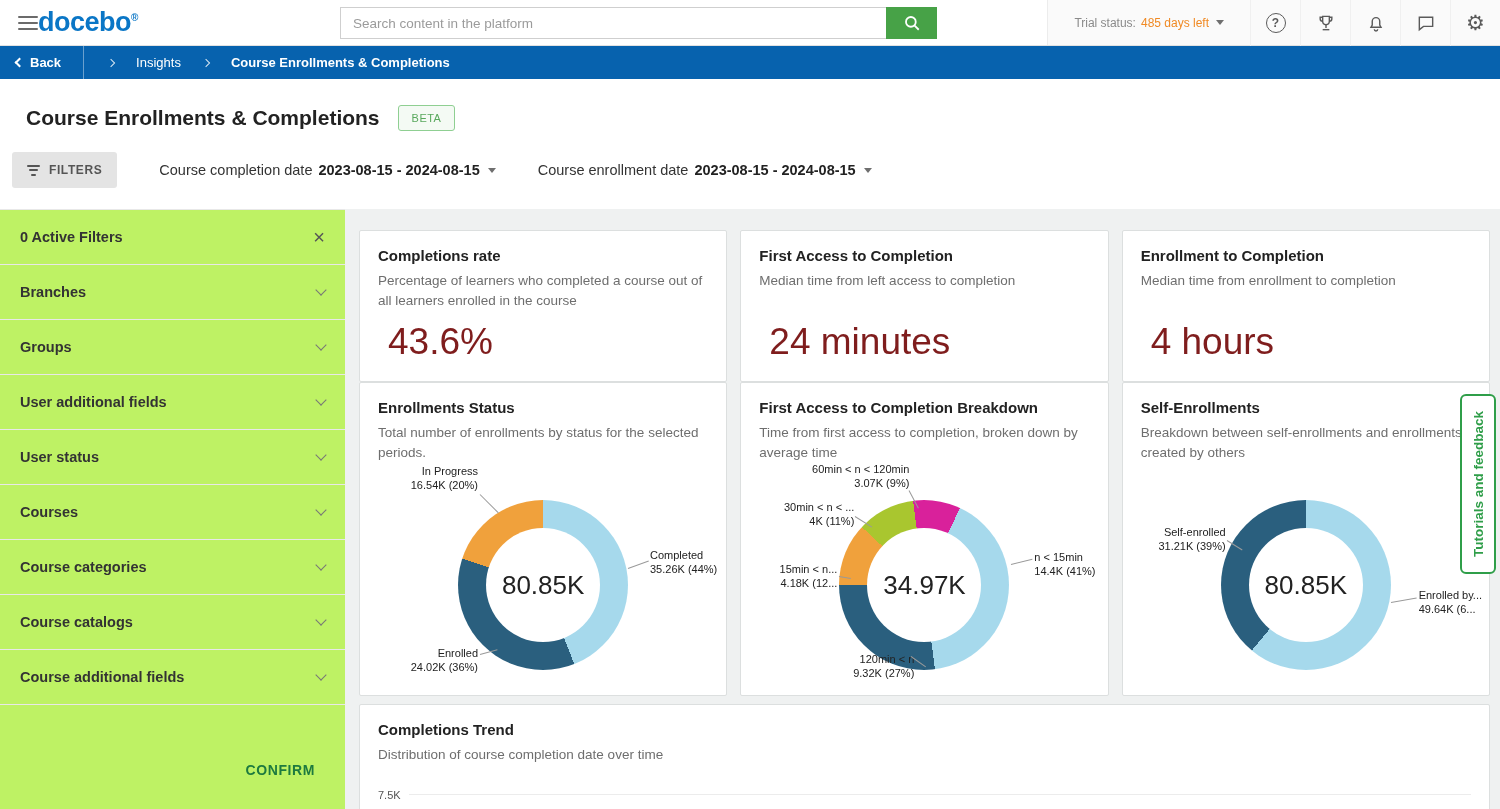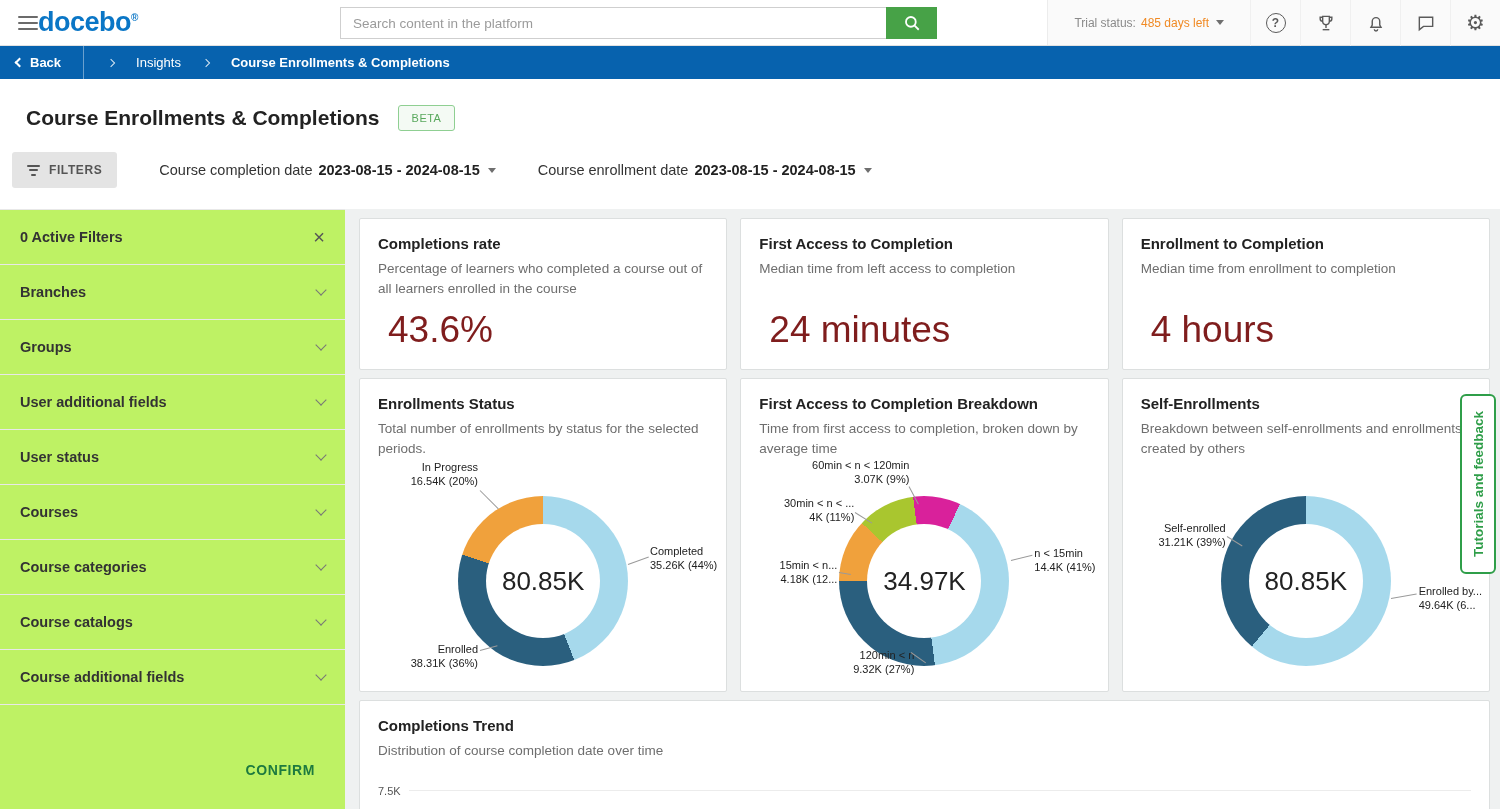--- a/index.html
+++ b/index.html
@@ -61,30 +61,30 @@
   .content { display:flex; height:600px; }
   .sidebar { width:345px; background:#bef264; display:flex; flex-direction:column; border-top:1px solid #e8e8e8; }
   .side-row { height:55px; padding:0 20px; display:flex; align-items:center; justify-content:space-between;
     border-bottom:1px solid #e8e8e8; font-size:14.5px; font-weight:bold; color:#333; cursor:pointer; }
   .side-close { font-size:20px; color:#555; font-weight:normal; cursor:pointer; }
   .chev-down { width:8px; height:8px; border-right:1.8px solid #777; border-bottom:1.8px solid #777;
     transform:rotate(45deg); margin-top:-4px; }
   .confirm-row { margin-top:auto; padding:20px 30px 30px; text-align:right; }
   .confirm-row span { color:#1d7a3f; font-weight:bold; font-size:14px; letter-spacing:0.6px; cursor:pointer; }
 
-  .main { flex:1; padding:9px 10px 0 14px; }
+  .main { flex:1; padding:21px 10px 0 14px; }
   .cards-row { display:flex; gap:13px; }
   .card { background:#fff; border:1px solid #dcdfdf; border-radius:2px; padding:16px 18px; }
   .stat-card { flex:1; height:152px; position:relative; }
   .card-title { font-size:15px; font-weight:bold; color:#222; }
   .card-desc { font-size:13.5px; color:#6e6e6e; line-height:1.45; margin-top:7px; }
   .stat-value { position:absolute; bottom:18px; left:0; right:0; text-align:left;
     font-size:37px; color:#7f1d1d;margin-left:28px; }
 
-  .chart-row { margin-top:8px; display:flex; gap:13px; }
+  .chart-row { margin-top:0; display:flex; gap:13px; }
   .chart-card { flex:1; height:314px; position:relative; }
   .donut-wrap { position:relative; height:230px; margin-top:8px; }
   .donut { position:absolute; left:50%; top:50%; width:170px; height:170px;
     transform:translate(-50%,-50%); }
   .donut-ring { width:170px; height:170px; border-radius:50%; }
   .donut-hole { position:absolute; left:50%; top:50%; transform:translate(-50%,-50%);
     width:114px; height:114px; border-radius:50%; background:#fff;
     display:flex; align-items:center; justify-content:center; }
   .donut-center { font-size:26px; color:#222; }
   .seg-label { position:absolute; font-size:11px; color:#222; line-height:1.3; }
@@ -278,21 +278,21 @@
             <span style="display:block">16.54K (20%)</span>
           </div>
           <div class="leader" style="left:102px;top:24px;width:26px;transform:rotate(45deg);"></div>
           <div class="seg-label" style="left:272px;top:78px;width:80px;">
             <span style="display:block">Completed</span>
             <span style="display:block">35.26K (44%)</span>
           </div>
           <div class="leader" style="left:250px;top:98px;width:22px;transform:rotate(-20deg);"></div>
           <div class="seg-label" style="left:10px;top:176px;width:90px;text-align:right;">
             <span style="display:block">Enrolled</span>
-            <span style="display:block">38.31K (36%)</span>
+            <span style="display:block">24.02K (36%)</span>
           </div>
           <div class="leader" style="left:102px;top:184px;width:18px;transform:rotate(-15deg);"></div>
         </div>
       </div>
 
       <div class="card chart-card">
         <div class="card-title">First Access to Completion Breakdown</div>
         <div class="card-desc">Time from first access to completion, broken down by average time</div>
         <div class="donut-wrap">
           <div class="donut">

